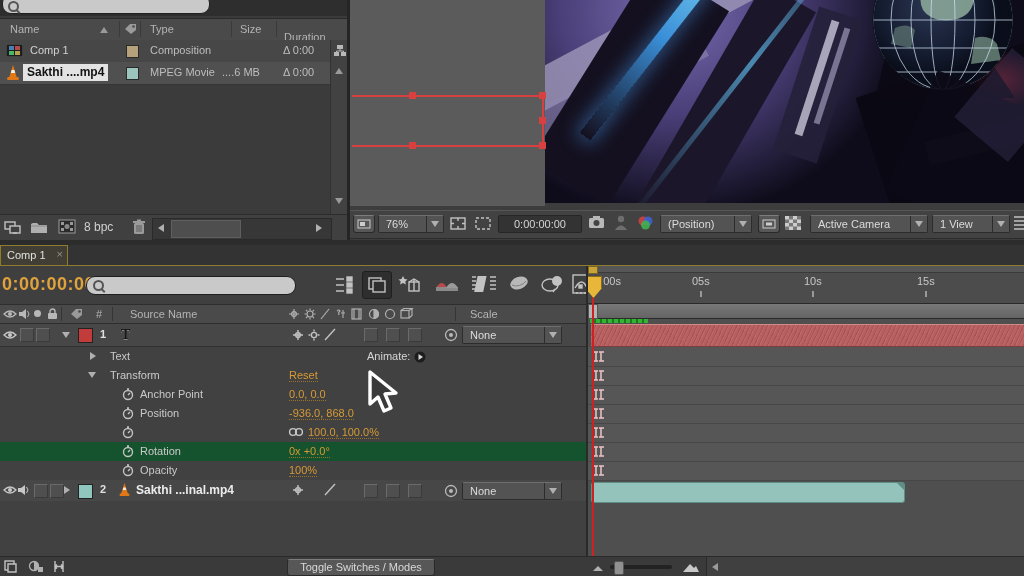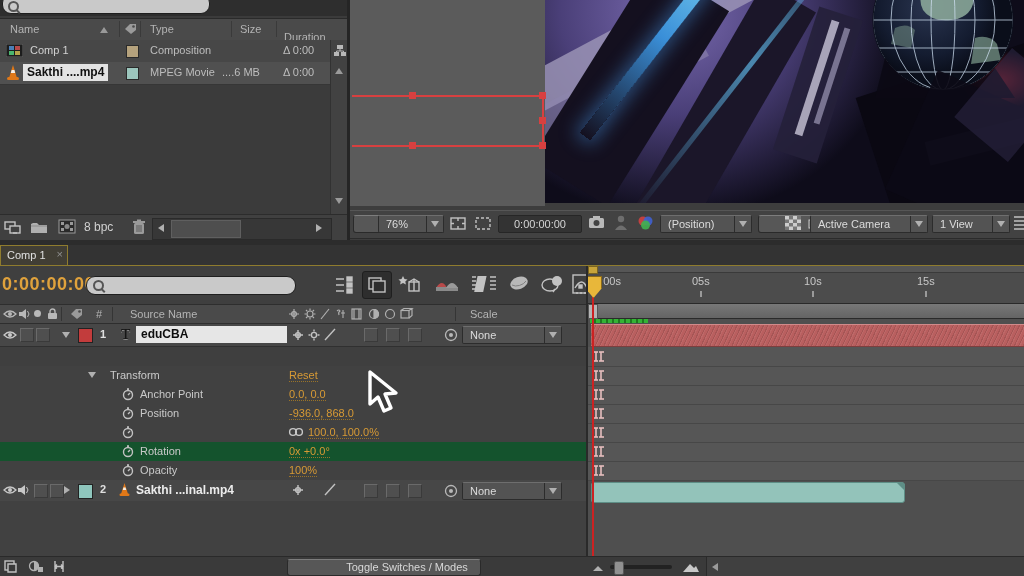--- a/index.html
+++ b/index.html
@@ -22,21 +22,21 @@
   .tri-u{border-bottom:6px solid #9a9a9a;border-left:4px solid transparent;border-right:4px solid transparent;}
   .tri-l{border-right:6px solid #b0b0b0;border-top:4px solid transparent;border-bottom:4px solid transparent;}
   .chip{width:13px;height:13px;border:1px solid #222;}
   .swbox{width:12px;height:12px;background:#4f4f4f;border:1px solid #3a3a3a;border-top-color:#6a6a6a;border-left-color:#6a6a6a;}
   .dd{background:#535353;border:1px solid #2c2c2c;border-top-color:#6e6e6e;border-radius:2px;height:16px;display:flex;align-items:center;color:#dcdcdc;}
   .dd .cap{flex:1;padding-left:7px;white-space:nowrap;overflow:hidden;}
   .dd .arr{width:16px;border-left:1px solid #2c2c2c;display:flex;align-items:center;justify-content:center;height:100%;}
   .rowline{border-bottom:1px solid #383838;}
   .ibeam line{stroke:#e6bfbf;stroke-width:1.6;}
   .icon svg{display:block;}
-  .btn3d{background:#575757;border:1px solid #2a2a2a;border-top-color:#7d7d7d;border-radius:3px;color:#d8d8d8;padding-left:46px;}
+  .btn3d{background:#575757;border:1px solid #2a2a2a;border-top-color:#7d7d7d;border-radius:3px;color:#d8d8d8;}
   .tlicon{stroke:#c2c2c2;fill:none;stroke-width:1.4;}
 </style>
 </head>
 <body>
 
 <div id="stage">
 
   <div class="abs panel" style="left:0;top:0;width:347px;height:240px;background:#3b3b3b;">
     <div class="abs" style="left:0;top:0;width:347px;height:16px;background:#2e2e2e;"></div>
     <div class="abs searchbox" style="left:2px;top:-6px;width:206px;height:18px;border-radius:9px;">
@@ -434,21 +434,20 @@
             <path d="M1,5 Q7,-1 13,5 Q7,11 1,5 Z" fill="none" stroke="#c8c8c8" stroke-width="1.3"></path>
             <circle cx="7" cy="5" r="2" fill="#c8c8c8"></circle>
           </svg>
       </span>
       <span class="abs swbox" style="left:20px;top:4px;"></span>
       <span class="abs swbox" style="left:36px;top:4px;"></span>
       <span class="abs tri tri-d" style="left:62px;top:8px;"></span>
       <span class="abs chip" style="left:78px;top:4px;background:#c23c3c;"></span>
       <span class="abs" style="left:100px;top:4px;color:#e0e0e0;font-weight:bold;">1</span>
       <span class="abs" style="left:121px;top:3px;font-family:'Liberation Serif',serif;font-weight:bold;font-size:14px;color:#161616;text-shadow:0 1px 0 #8a8a8a;">T</span>
-      <span class="abs" style="left:136px;top:2px;width:146px;background:#e6e6e6;color:#0d0d0d;font-weight:bold;font-size:12px;padding:1px 0 2px 5px;">eduCBA</span>
       <span class="abs icon" style="left:292px;top:5px;">
         <svg width="12" height="12" class="tlicon">
             <path d="M6,1 v10 M1,6 h10"></path>
             <circle cx="6" cy="6" r="2.4"></circle>
           </svg>
       </span>
       <span class="abs icon" style="left:308px;top:5px;">
         <svg width="12" height="12" class="tlicon">
             <circle cx="6" cy="6" r="2.6"></circle>
             <path d="M6,0.5 v2 M6,9.5 v2 M0.5,6 h2 M9.5,6 h2"></path>
@@ -469,20 +468,31 @@
           </svg>
       </span>
       <div class="abs dd" style="left:462px;top:2px;width:98px;">
         <span class="cap">None</span>
         <span class="arr">
             <span class="tri tri-d"></span>
           </span>
       </div>
     </div>
 
+    <div class="abs rowline" style="left:0;top:107px;width:586px;height:19px;background:#414141;">
+      <span class="abs tri tri-r" style="left:90px;top:5px;"></span>
+      <span class="abs lbl" style="left:110px;top:3px;">Text</span>
+      <span class="abs" style="left:367px;top:3px;color:#d5d5d5;">Animate:</span>
+      <span class="abs icon" style="left:414px;top:4px;">
+        <svg width="12" height="12">
+            <circle cx="6" cy="6" r="5.5" fill="#1d1d1d"></circle>
+            <path d="M4.5,3 L9,6 L4.5,9 Z" fill="#d8d8d8"></path>
+          </svg>
+      </span>
+    </div>
     <div class="abs rowline" style="left:0;top:126px;width:586px;height:19px;background:#414141;">
       <span class="abs tri tri-d" style="left:88px;top:6px;"></span>
       <span class="abs lbl" style="left:110px;top:3px;">Transform</span>
       <span class="abs hot" style="left:289px;top:3px;">Reset</span>
     </div>
     <div class="abs rowline" style="left:0;top:145px;width:586px;height:19px;background:#414141;">
       <span class="abs icon" style="left:122px;top:3px;">
         <svg width="12" height="13" class="tlicon">
             <circle cx="6" cy="7" r="4.5"></circle>
             <path d="M6,7 L8,5 M5,1 h2 M6,1 v1.5 M10,3.5 l-1,1"></path>

